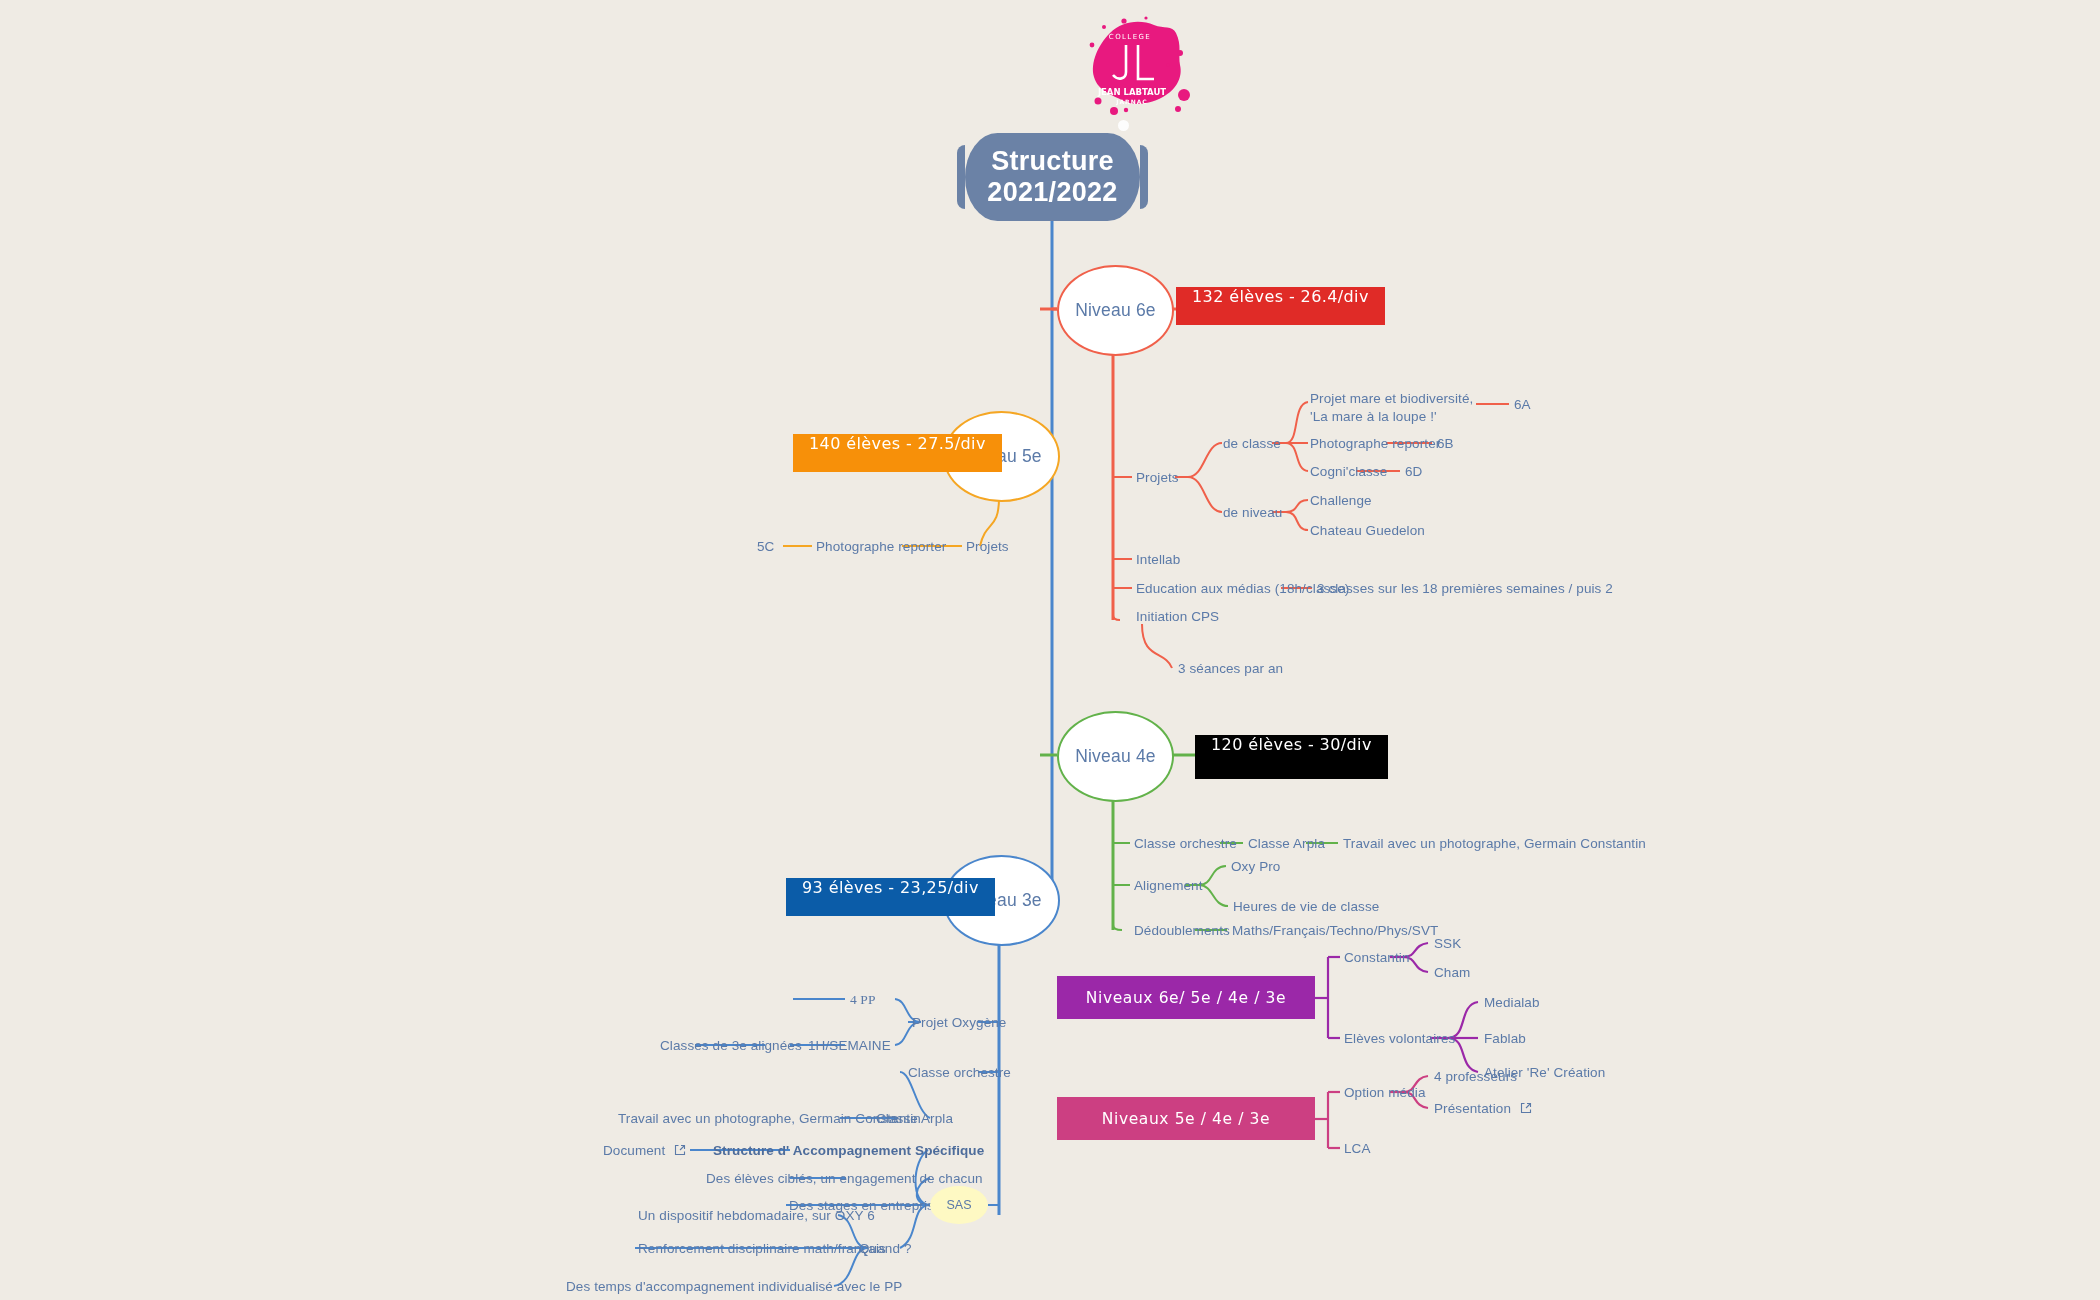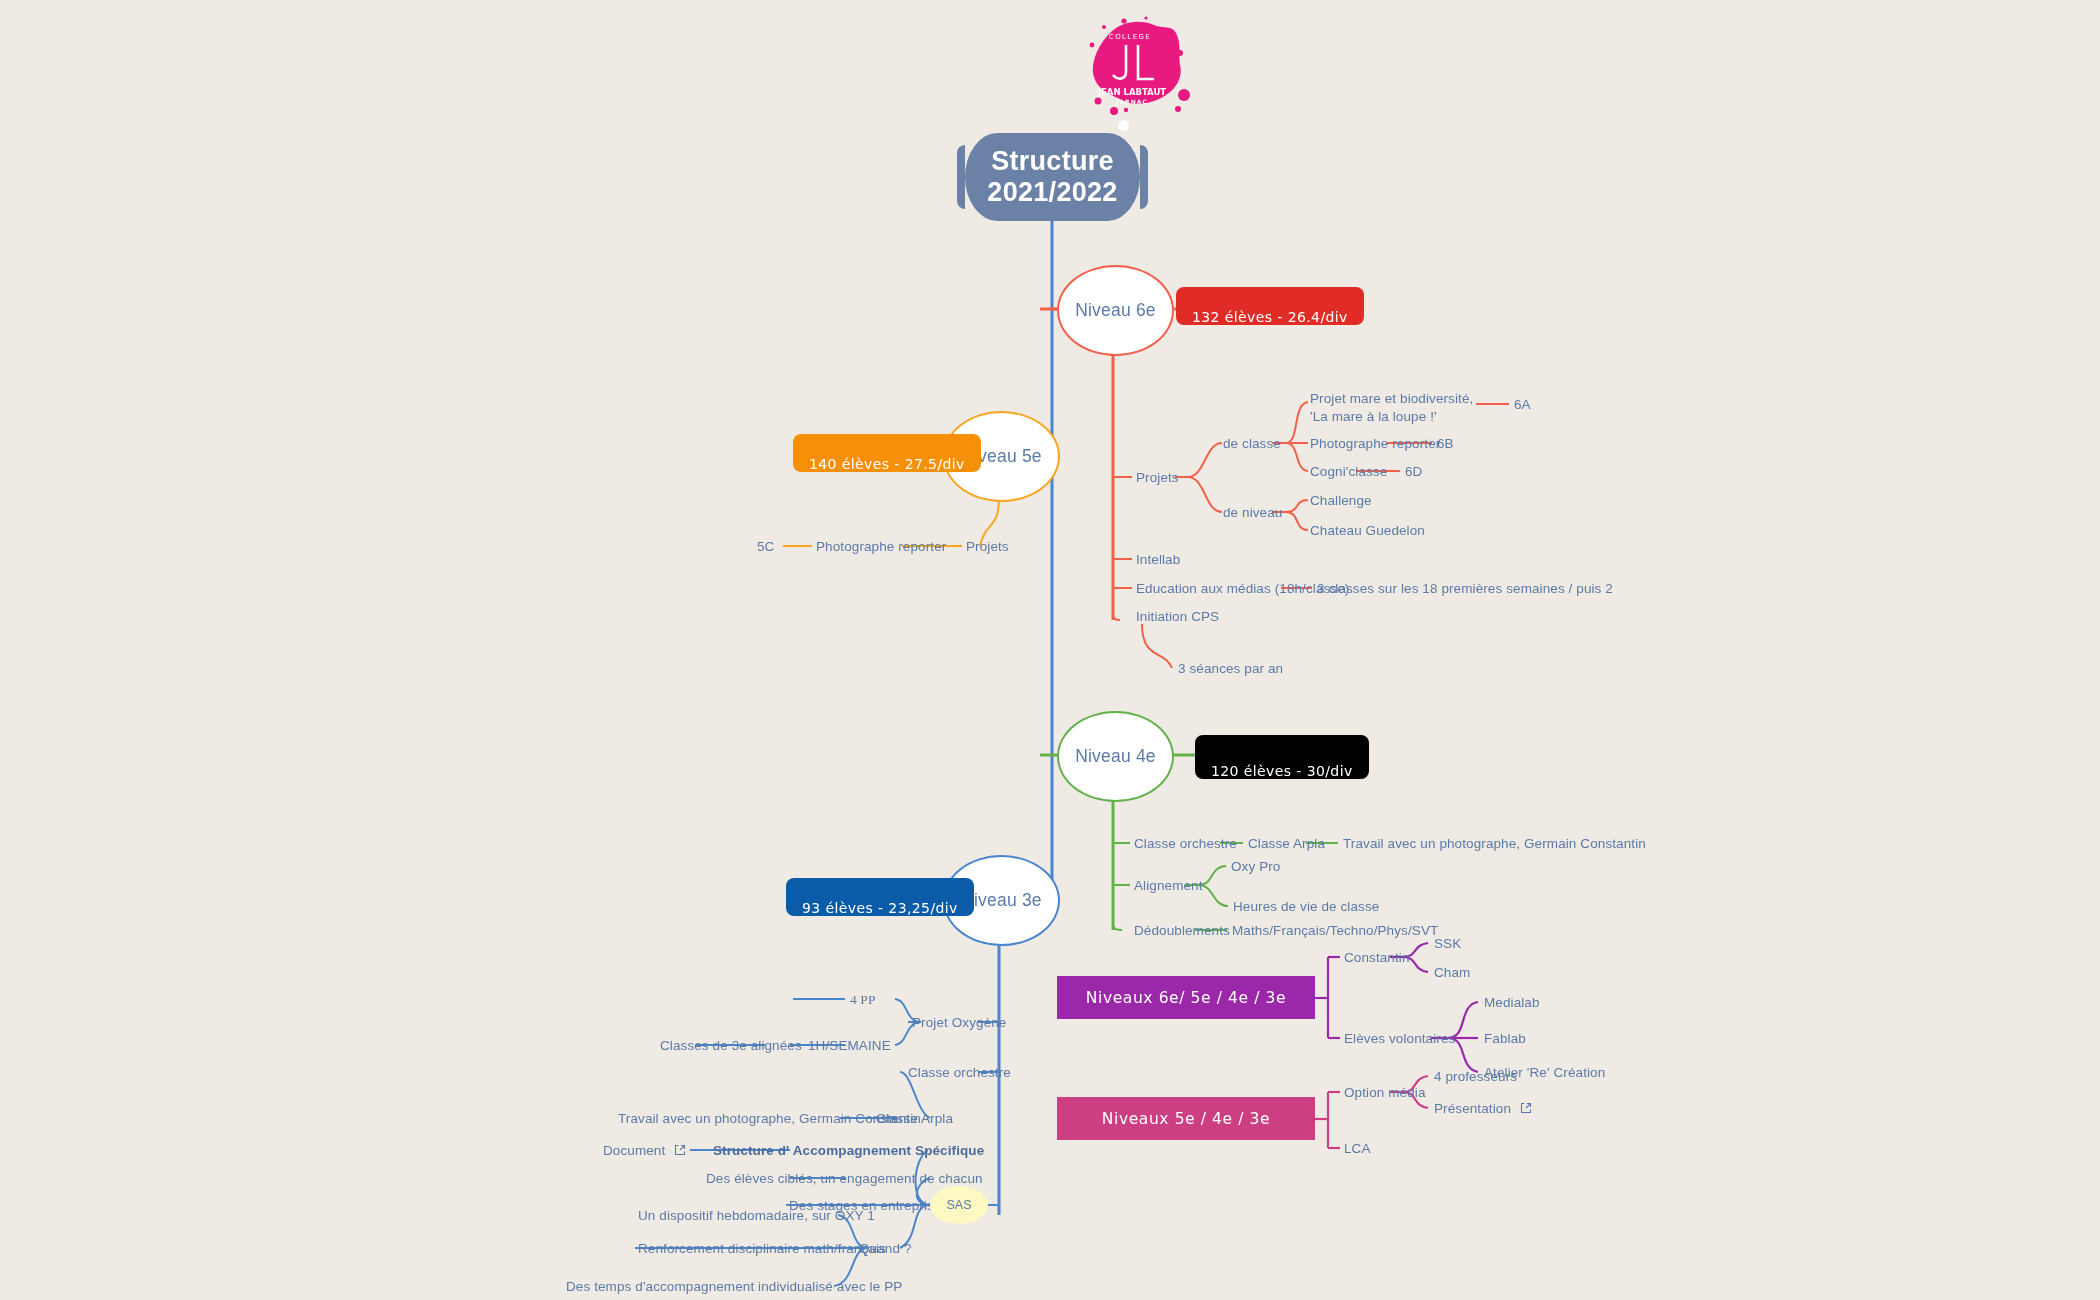--- a/index.html
+++ b/index.html
@@ -65,24 +65,24 @@
     position:absolute;left:930px;top:1186px;width:58px;height:38px;
     background:#fef9c3;border-radius:50%;
     display:flex;align-items:center;justify-content:center;
     color:#5b7aa8;font-size:12.5px;
   }
 
   
   .pill{
     position:absolute;
     color:#fff;
-    border-radius:8px;
-    display:flex;align-items:flex-end;
+    border-radius:0;
+    display:flex;align-items:flex-start;
     padding:0 16px;
-    font-size:14px;
+    font-size:16px;
     letter-spacing:.4px;
     font-family:"DejaVu Sans", sans-serif;
   }
   #pill-6e{left:1176px;top:287px;height:38px;background:#e02b27;}
   #pill-5e{left:793px;top:434px;height:38px;background:#f79009;}
   #pill-4e{left:1195px;top:735px;height:44px;background:#000000;}
   #pill-3e{left:786px;top:878px;height:38px;background:#0b5ca8;}
 
   .bigpill{
     position:absolute;
@@ -329,21 +329,21 @@
     </span>
   </div>
   <div class="lbl bold" style="left:713px;top:1142px;">Structure d' Accompagnement Spécifique</div>
   <div class="lbl" style="left:706px;top:1170px;">Des élèves ciblés, un engagement de chacun</div>
   <div class="lbl" style="left:789px;top:1197px;">Des stages en entreprise</div>
 
   <div id="node-sas">
     <span>SAS</span>
   </div>
 
-  <div class="lbl" style="left:638px;top:1207px;">Un dispositif hebdomadaire, sur OXY 1</div>
+  <div class="lbl" style="left:638px;top:1207px;">Un dispositif hebdomadaire, sur OXY 6</div>
   <div class="lbl" style="left:638px;top:1240px;">Renforcement disciplinaire math/français</div>
   <div class="lbl" style="left:859px;top:1240px;">Quand ?</div>
   <div class="lbl" style="left:566px;top:1278px;">Des temps d'accompagnement individualisé avec le PP</div>
 
   <div id="pill-mix-all" class="bigpill">
     <span>Niveaux  6e/ 5e / 4e / 3e</span>
   </div>
   <div class="lbl" style="left:1344px;top:949px;color:#5b7aa8;">Constantin</div>
   <div class="lbl" style="left:1434px;top:935px;">SSK</div>
   <div class="lbl" style="left:1434px;top:964px;">Cham</div>

